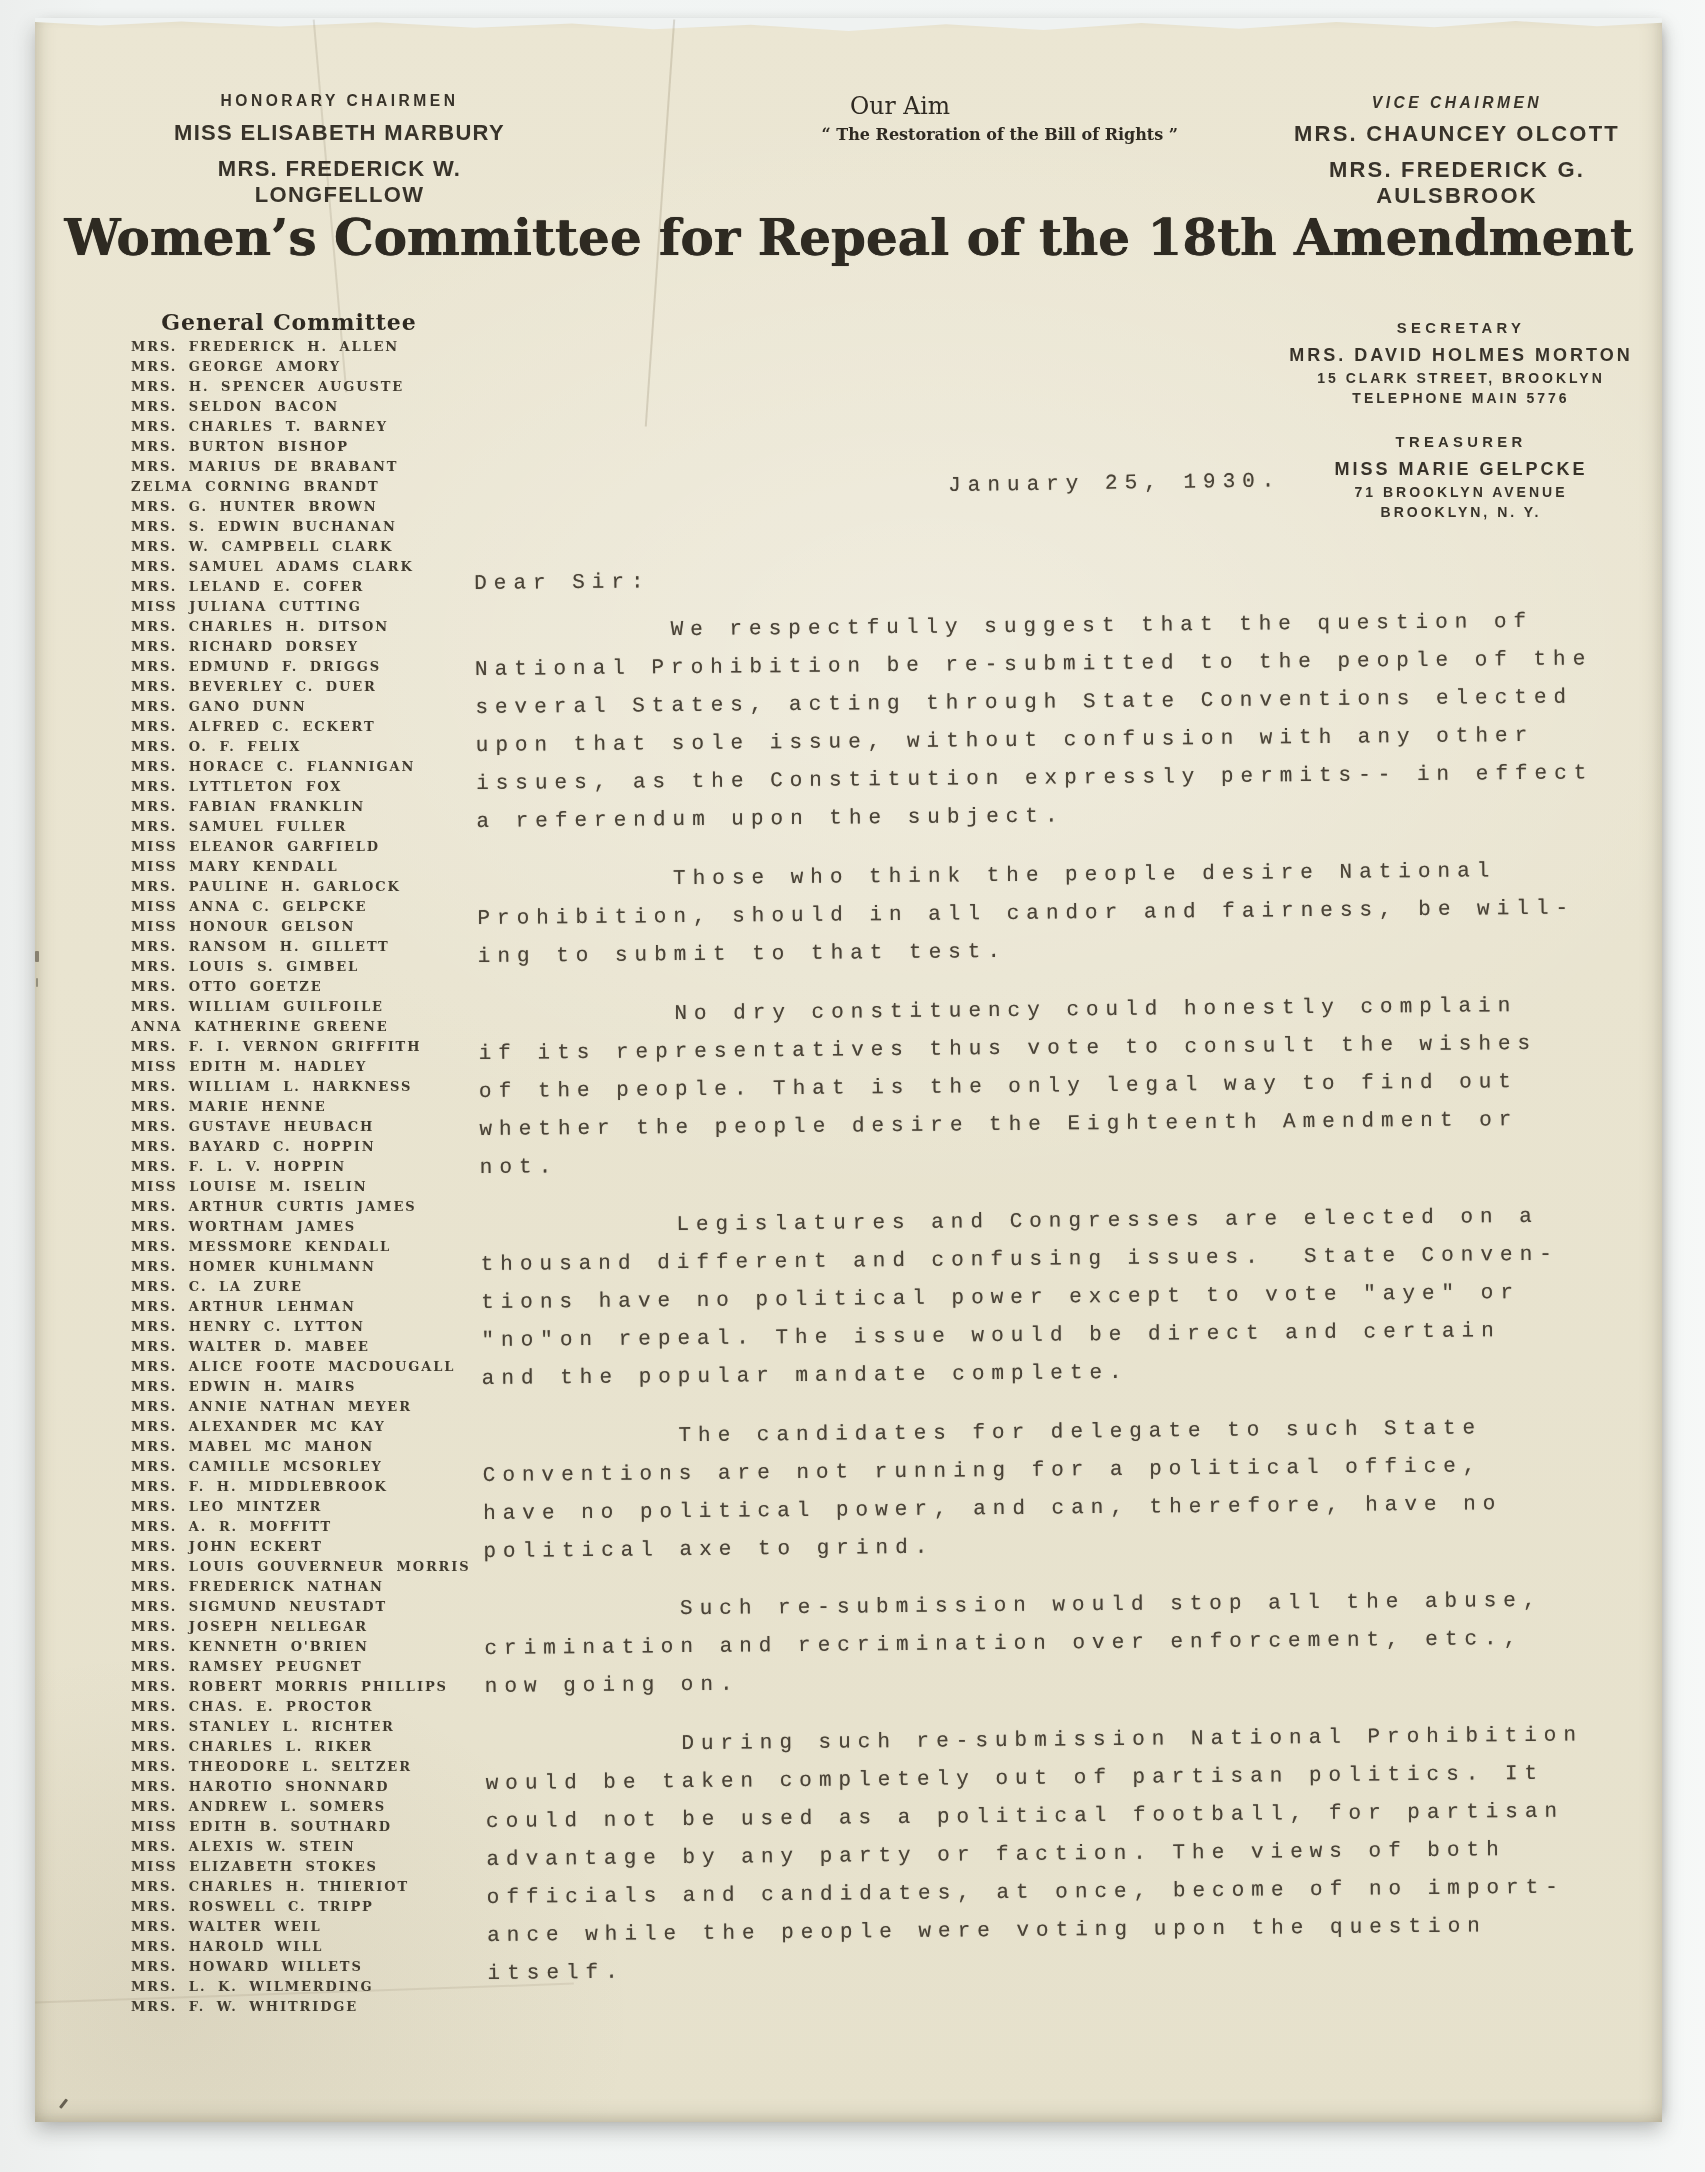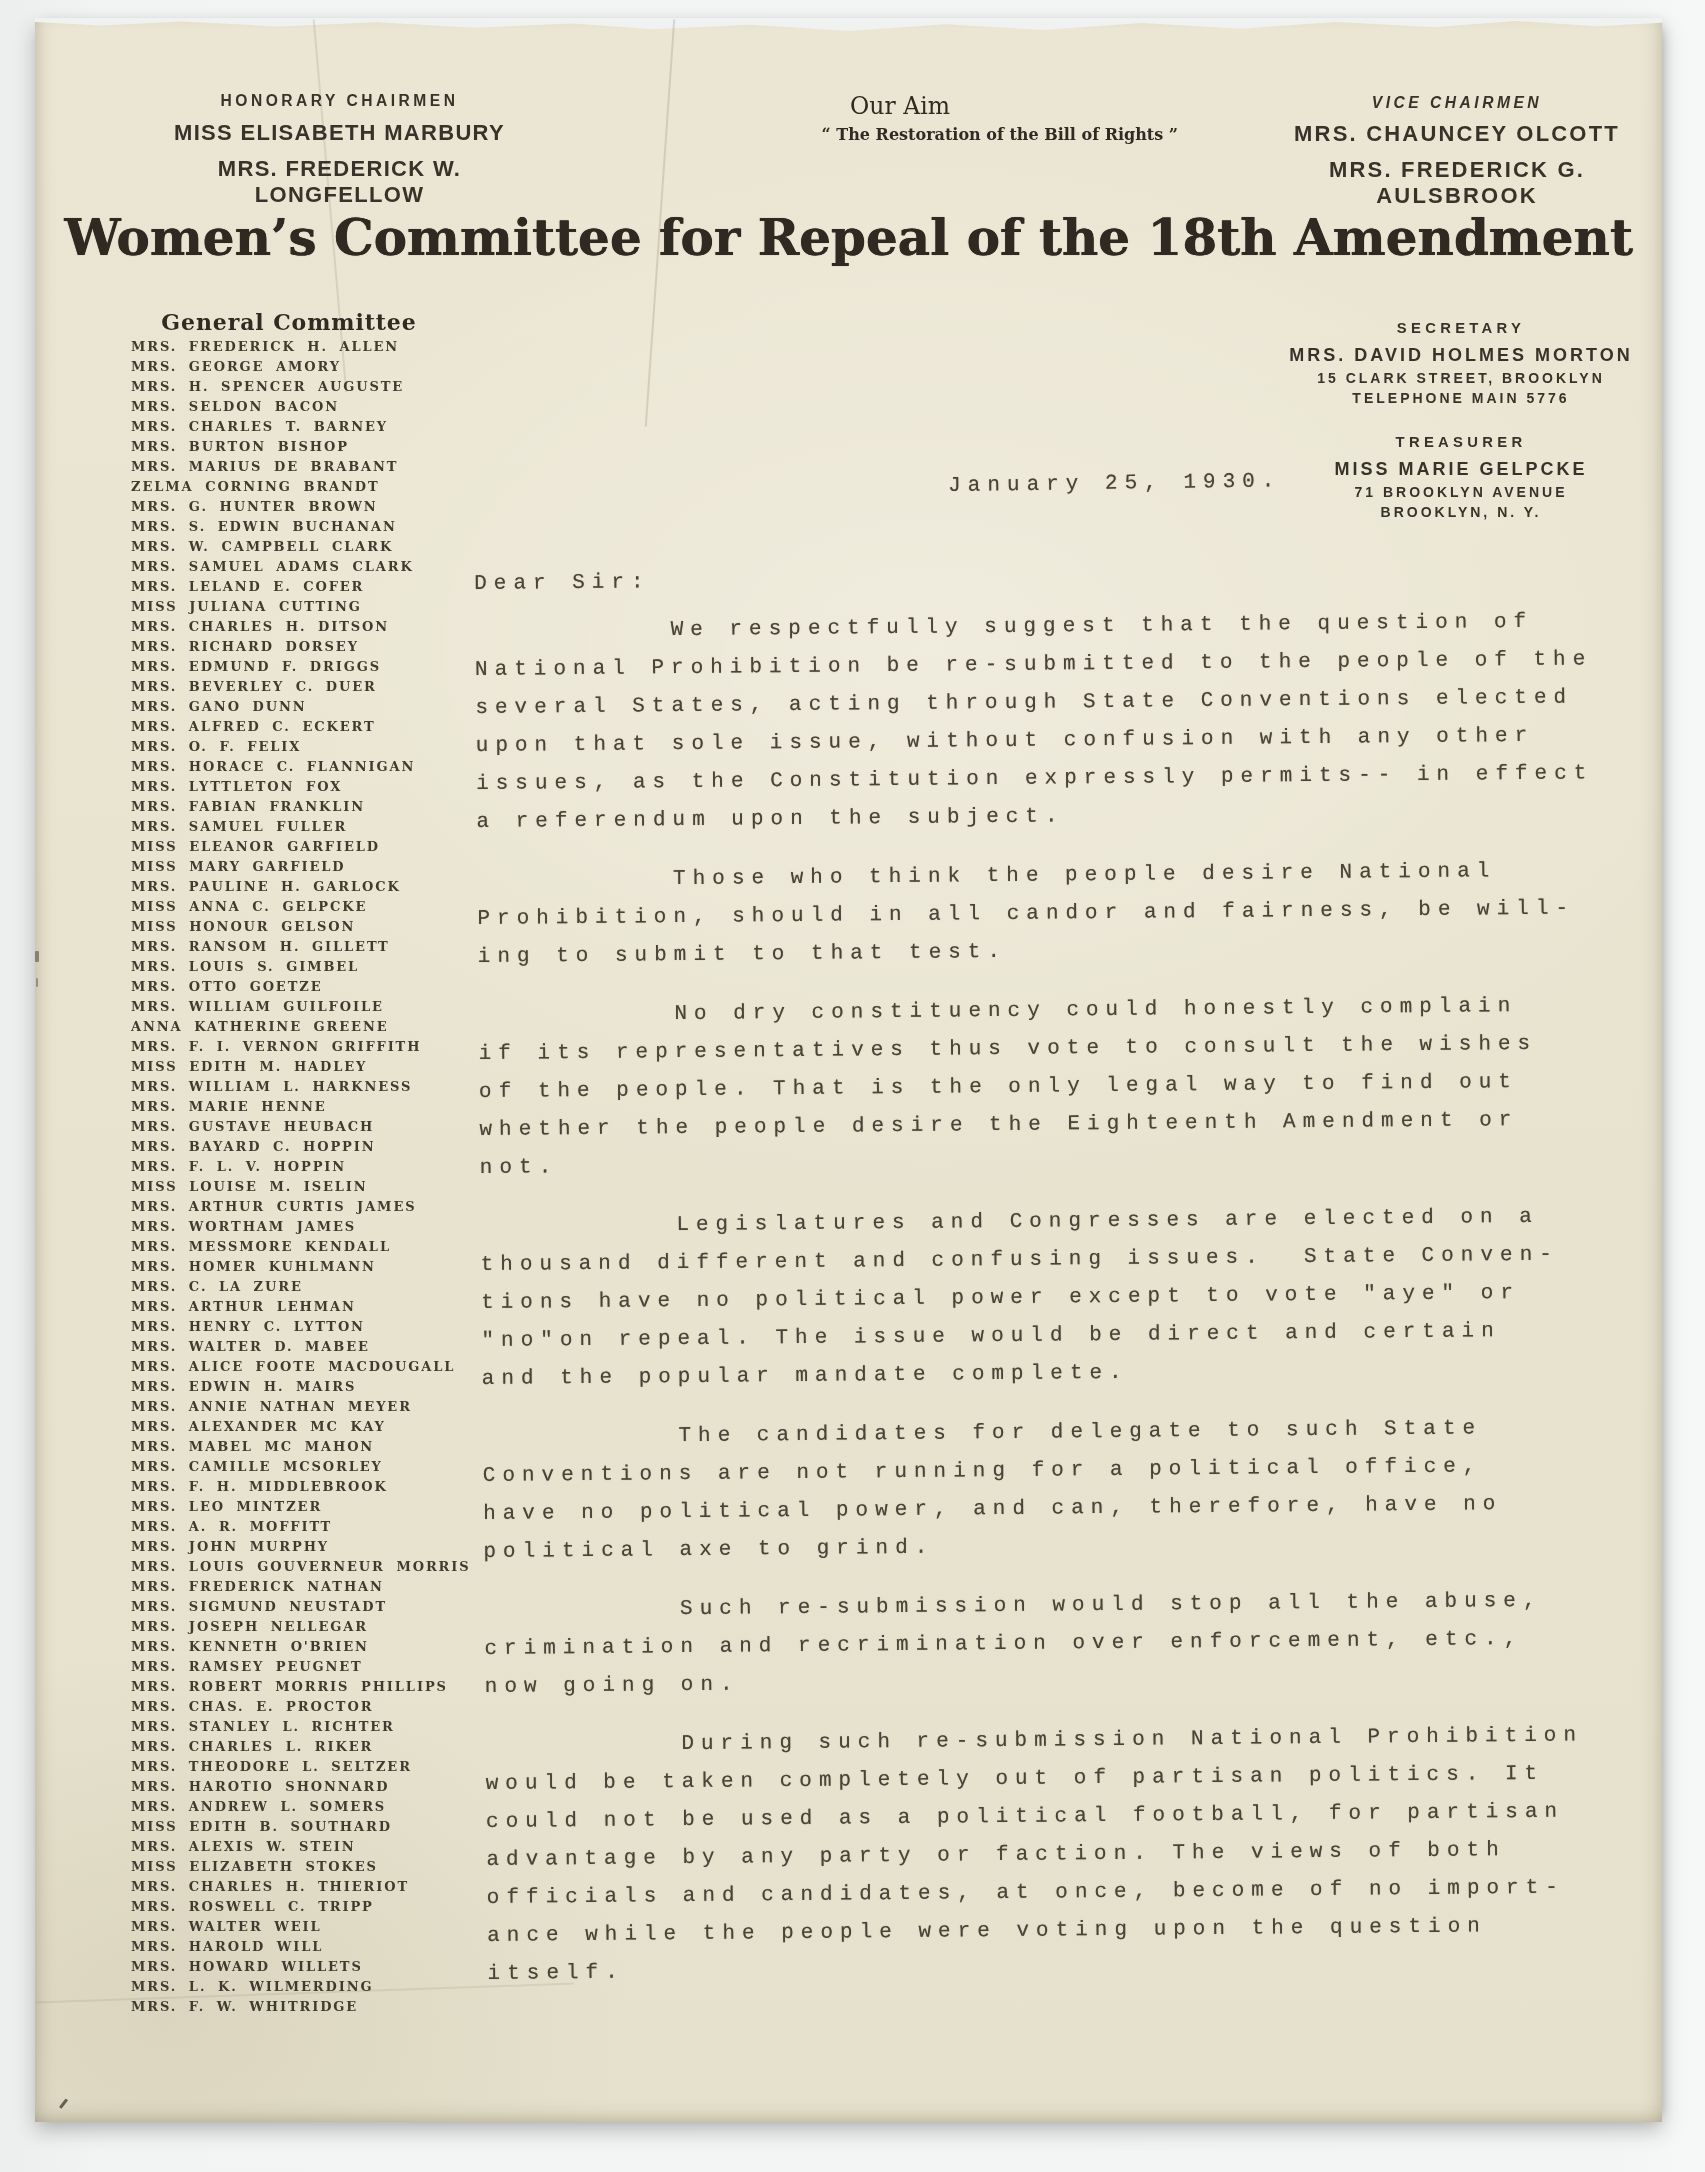--- a/index.html
+++ b/index.html
@@ -148,21 +148,21 @@
         <div class="member">MRS. EDMUND F. DRIGGS</div>
         <div class="member">MRS. BEVERLEY C. DUER</div>
         <div class="member">MRS. GANO DUNN</div>
         <div class="member">MRS. ALFRED C. ECKERT</div>
         <div class="member">MRS. O. F. FELIX</div>
         <div class="member">MRS. HORACE C. FLANNIGAN</div>
         <div class="member">MRS. LYTTLETON FOX</div>
         <div class="member">MRS. FABIAN FRANKLIN</div>
         <div class="member">MRS. SAMUEL FULLER</div>
         <div class="member">MISS ELEANOR GARFIELD</div>
-        <div class="member">MISS MARY GARFIELD</div>
+        <div class="member">MISS MARY KENDALL</div>
         <div class="member">MRS. PAULINE H. GARLOCK</div>
         <div class="member">MISS ANNA C. GELPCKE</div>
         <div class="member">MISS HONOUR GELSON</div>
         <div class="member">MRS. RANSOM H. GILLETT</div>
         <div class="member">MRS. LOUIS S. GIMBEL</div>
         <div class="member">MRS. OTTO GOETZE</div>
         <div class="member">MRS. WILLIAM GUILFOILE</div>
         <div class="member">ANNA KATHERINE GREENE</div>
         <div class="member">MRS. F. I. VERNON GRIFFITH</div>
         <div class="member">MISS EDITH M. HADLEY</div>
@@ -182,21 +182,21 @@
         <div class="member">MRS. WALTER D. MABEE</div>
         <div class="member">MRS. ALICE FOOTE MACDOUGALL</div>
         <div class="member">MRS. EDWIN H. MAIRS</div>
         <div class="member">MRS. ANNIE NATHAN MEYER</div>
         <div class="member">MRS. ALEXANDER MC KAY</div>
         <div class="member">MRS. MABEL MC MAHON</div>
         <div class="member">MRS. CAMILLE MCSORLEY</div>
         <div class="member">MRS. F. H. MIDDLEBROOK</div>
         <div class="member">MRS. LEO MINTZER</div>
         <div class="member">MRS. A. R. MOFFITT</div>
-        <div class="member">MRS. JOHN MURPHY</div>
+        <div class="member">MRS. JOHN ECKERT</div>
         <div class="member">MRS. LOUIS GOUVERNEUR MORRIS</div>
         <div class="member">MRS. FREDERICK NATHAN</div>
         <div class="member">MRS. SIGMUND NEUSTADT</div>
         <div class="member">MRS. JOSEPH NELLEGAR</div>
         <div class="member">MRS. KENNETH O'BRIEN</div>
         <div class="member">MRS. RAMSEY PEUGNET</div>
         <div class="member">MRS. ROBERT MORRIS PHILLIPS</div>
         <div class="member">MRS. CHAS. E. PROCTOR</div>
         <div class="member">MRS. STANLEY L. RICHTER</div>
         <div class="member">MRS. CHARLES L. RIKER</div>

